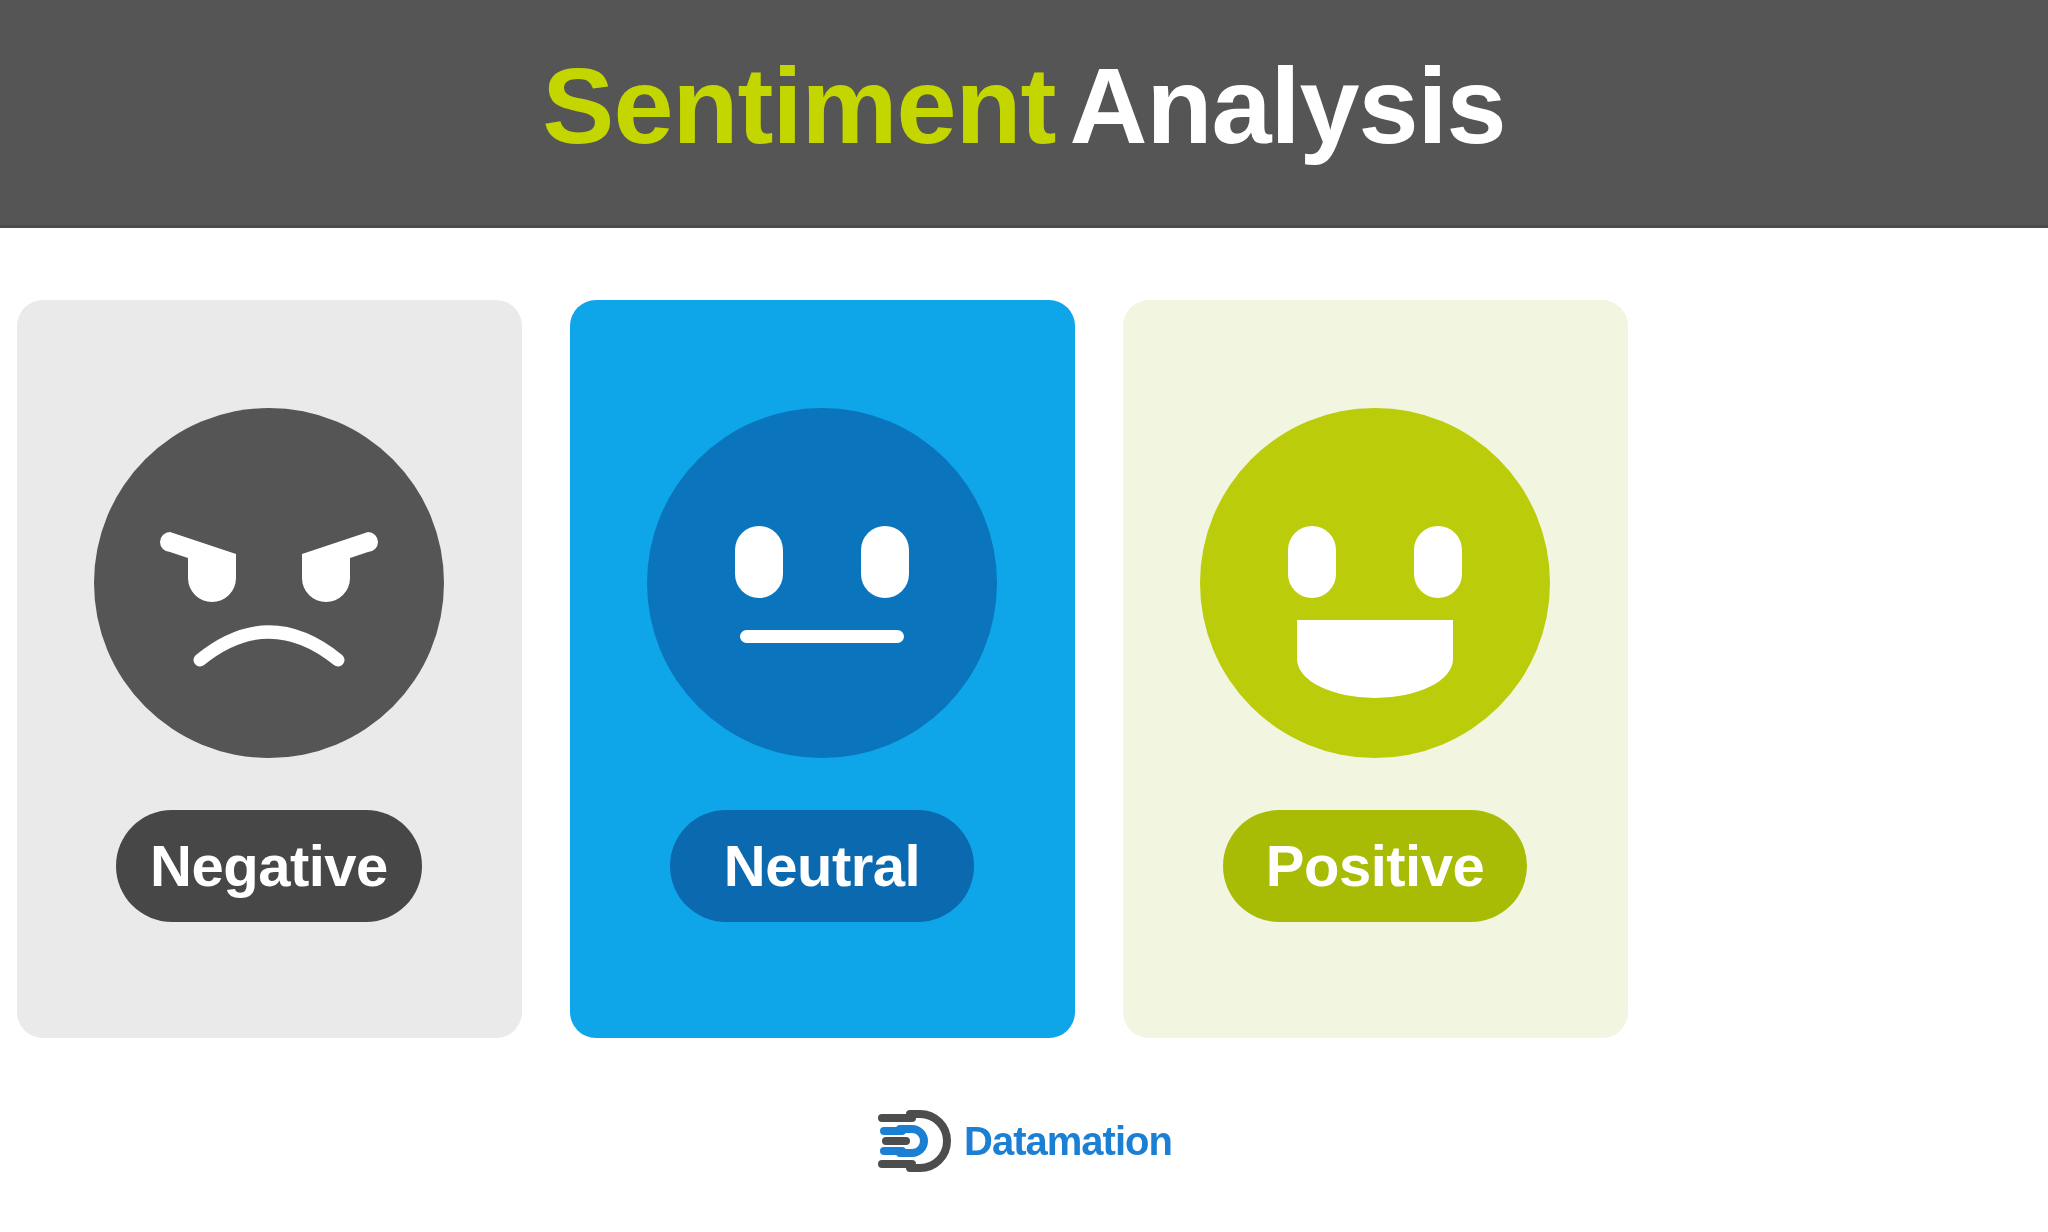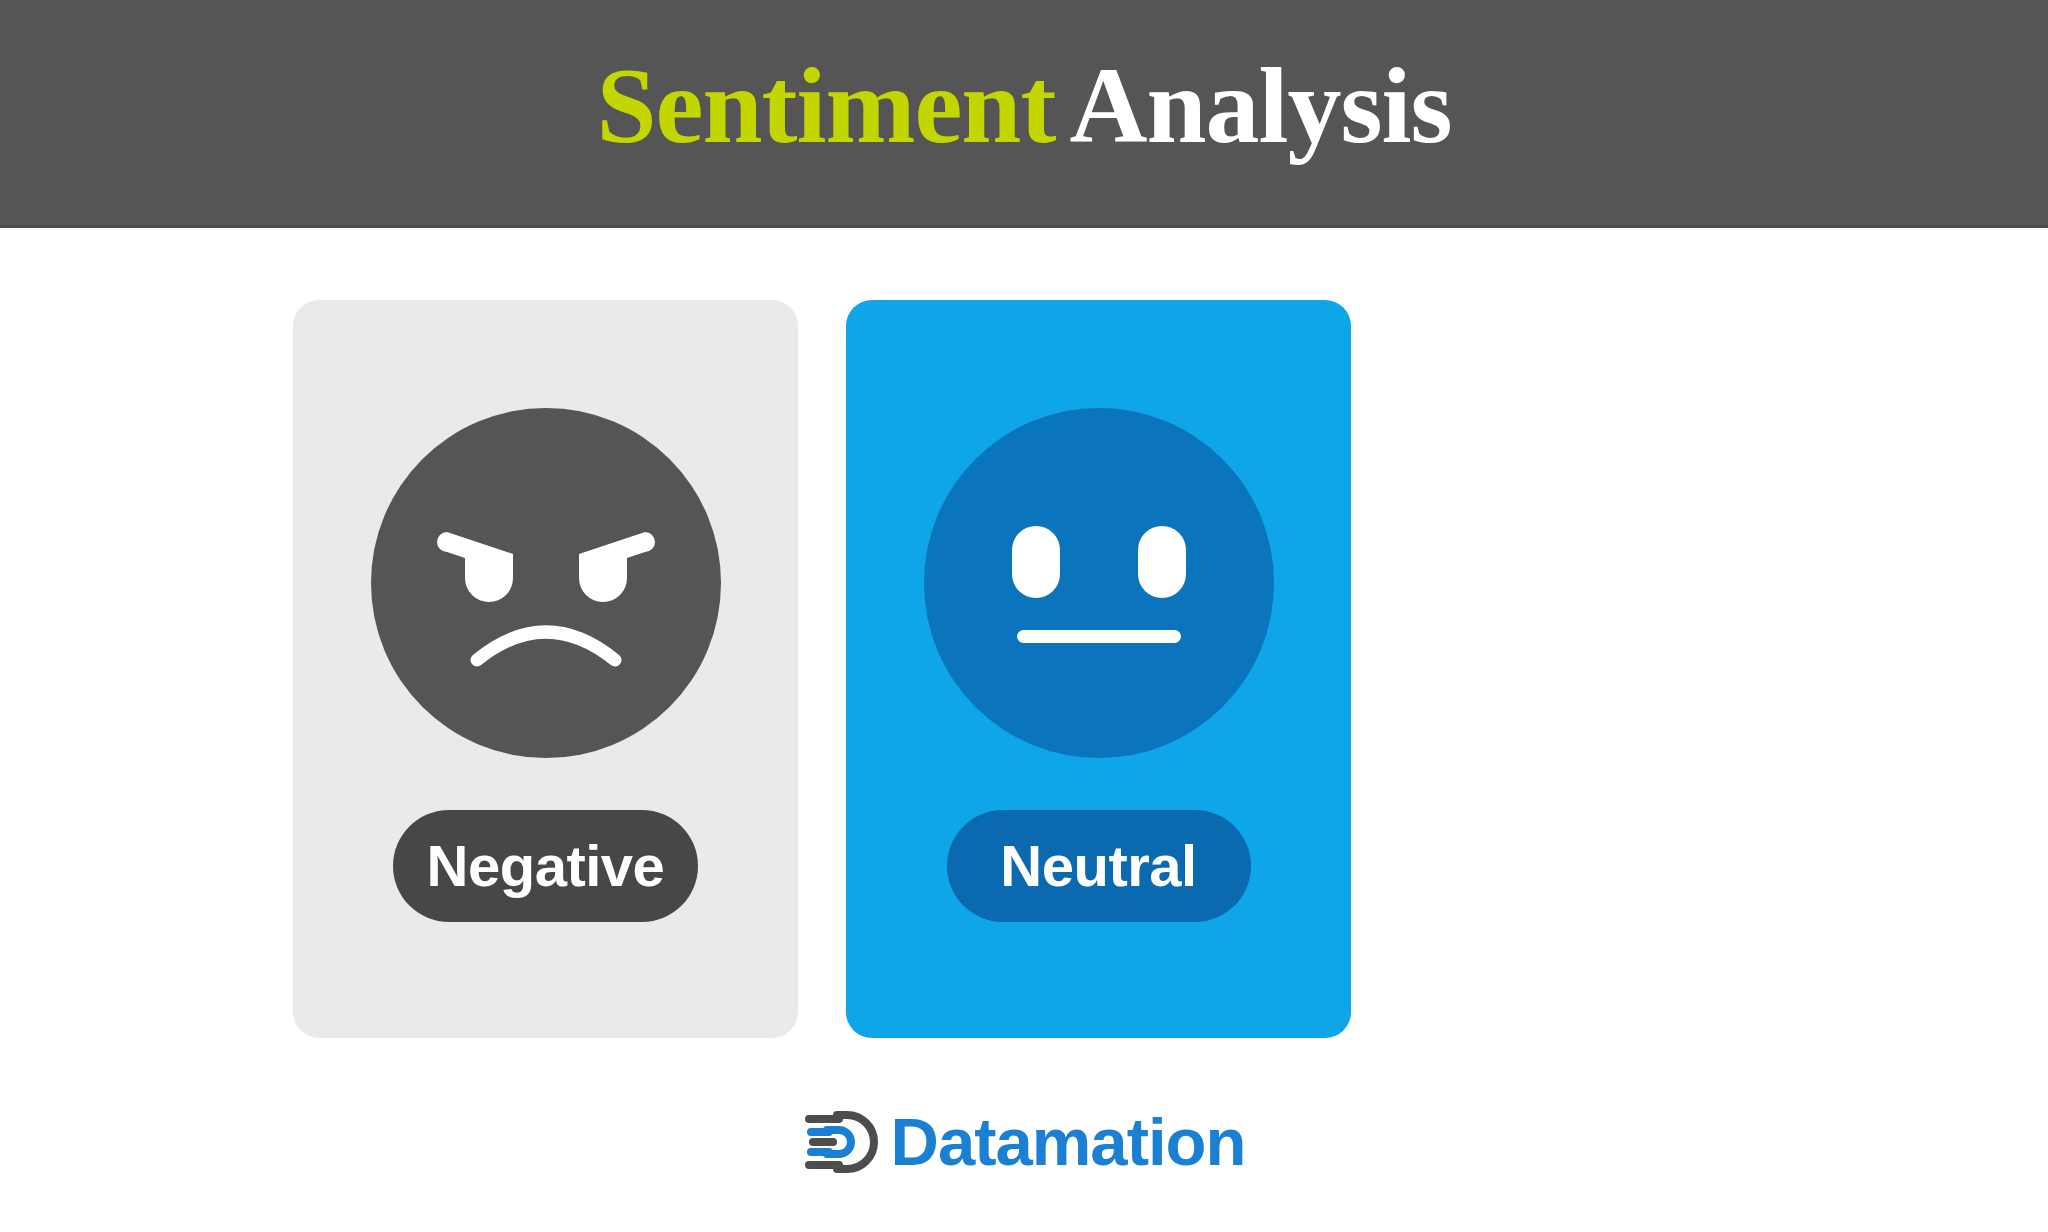--- a/index.html
+++ b/index.html
@@ -28,21 +28,20 @@
     left: 0;
     top: 0;
     width: 2048px;
     height: 228px;
     background: #555555;
     border-bottom: 3px solid #4a4a4a;
     box-sizing: border-box;
     display: flex;
     align-items: center;
     justify-content: center;
-    font-family: Liberation Serif, serif;
   }
   .header-title {
     font-size: 108px;
     font-weight: bold;
     letter-spacing: -1px;
     line-height: 1;
     white-space: nowrap;
     padding-bottom: 14px;
   }
   .title-accent {
@@ -177,21 +176,21 @@
     justify-content: center;
     gap: 10px;
   }
   .logo-mark {
     width: 78px;
     height: 66px;
     display: block;
   }
   .logo-word {
     color: #1b7fd4;
-    font-size: 67px;
+    font-size: 40px;
     font-weight: bold;
     line-height: 1;
     letter-spacing: -1px;
   }
 </style>
 </head>
 <body>
 
 <div class="page">
 
@@ -223,20 +222,30 @@
       <div class="face neutral">
         <span class="eye-oval left"></span>
         <span class="eye-oval right"></span>
         <span class="mouth-flat"></span>
       </div>
       <div class="pill neutral">
         <span class="pill-label">Neutral</span>
       </div>
     </div>
 
+    <div class="card positive">
+      <div class="face positive">
+        <span class="eye-oval left"></span>
+        <span class="eye-oval right"></span>
+        <span class="mouth-smile"></span>
+      </div>
+      <div class="pill positive">
+        <span class="pill-label">Positive</span>
+      </div>
+    </div>
 
   </div>
 
   <div class="footer">
     <svg class="logo-mark" viewBox="0 0 78 66" xmlns="http://www.w3.org/2000/svg">
 
       <path d="M34 6 H44 A27 27 0 0 1 44 60 H34" fill="none" stroke="#4d4d4d" stroke-width="8" stroke-linecap="round"></path>
       <line x1="6" y1="10" x2="36" y2="10" stroke="#4d4d4d" stroke-width="8" stroke-linecap="round"></line>
       <line x1="6" y1="56" x2="36" y2="56" stroke="#4d4d4d" stroke-width="8" stroke-linecap="round"></line>
 

